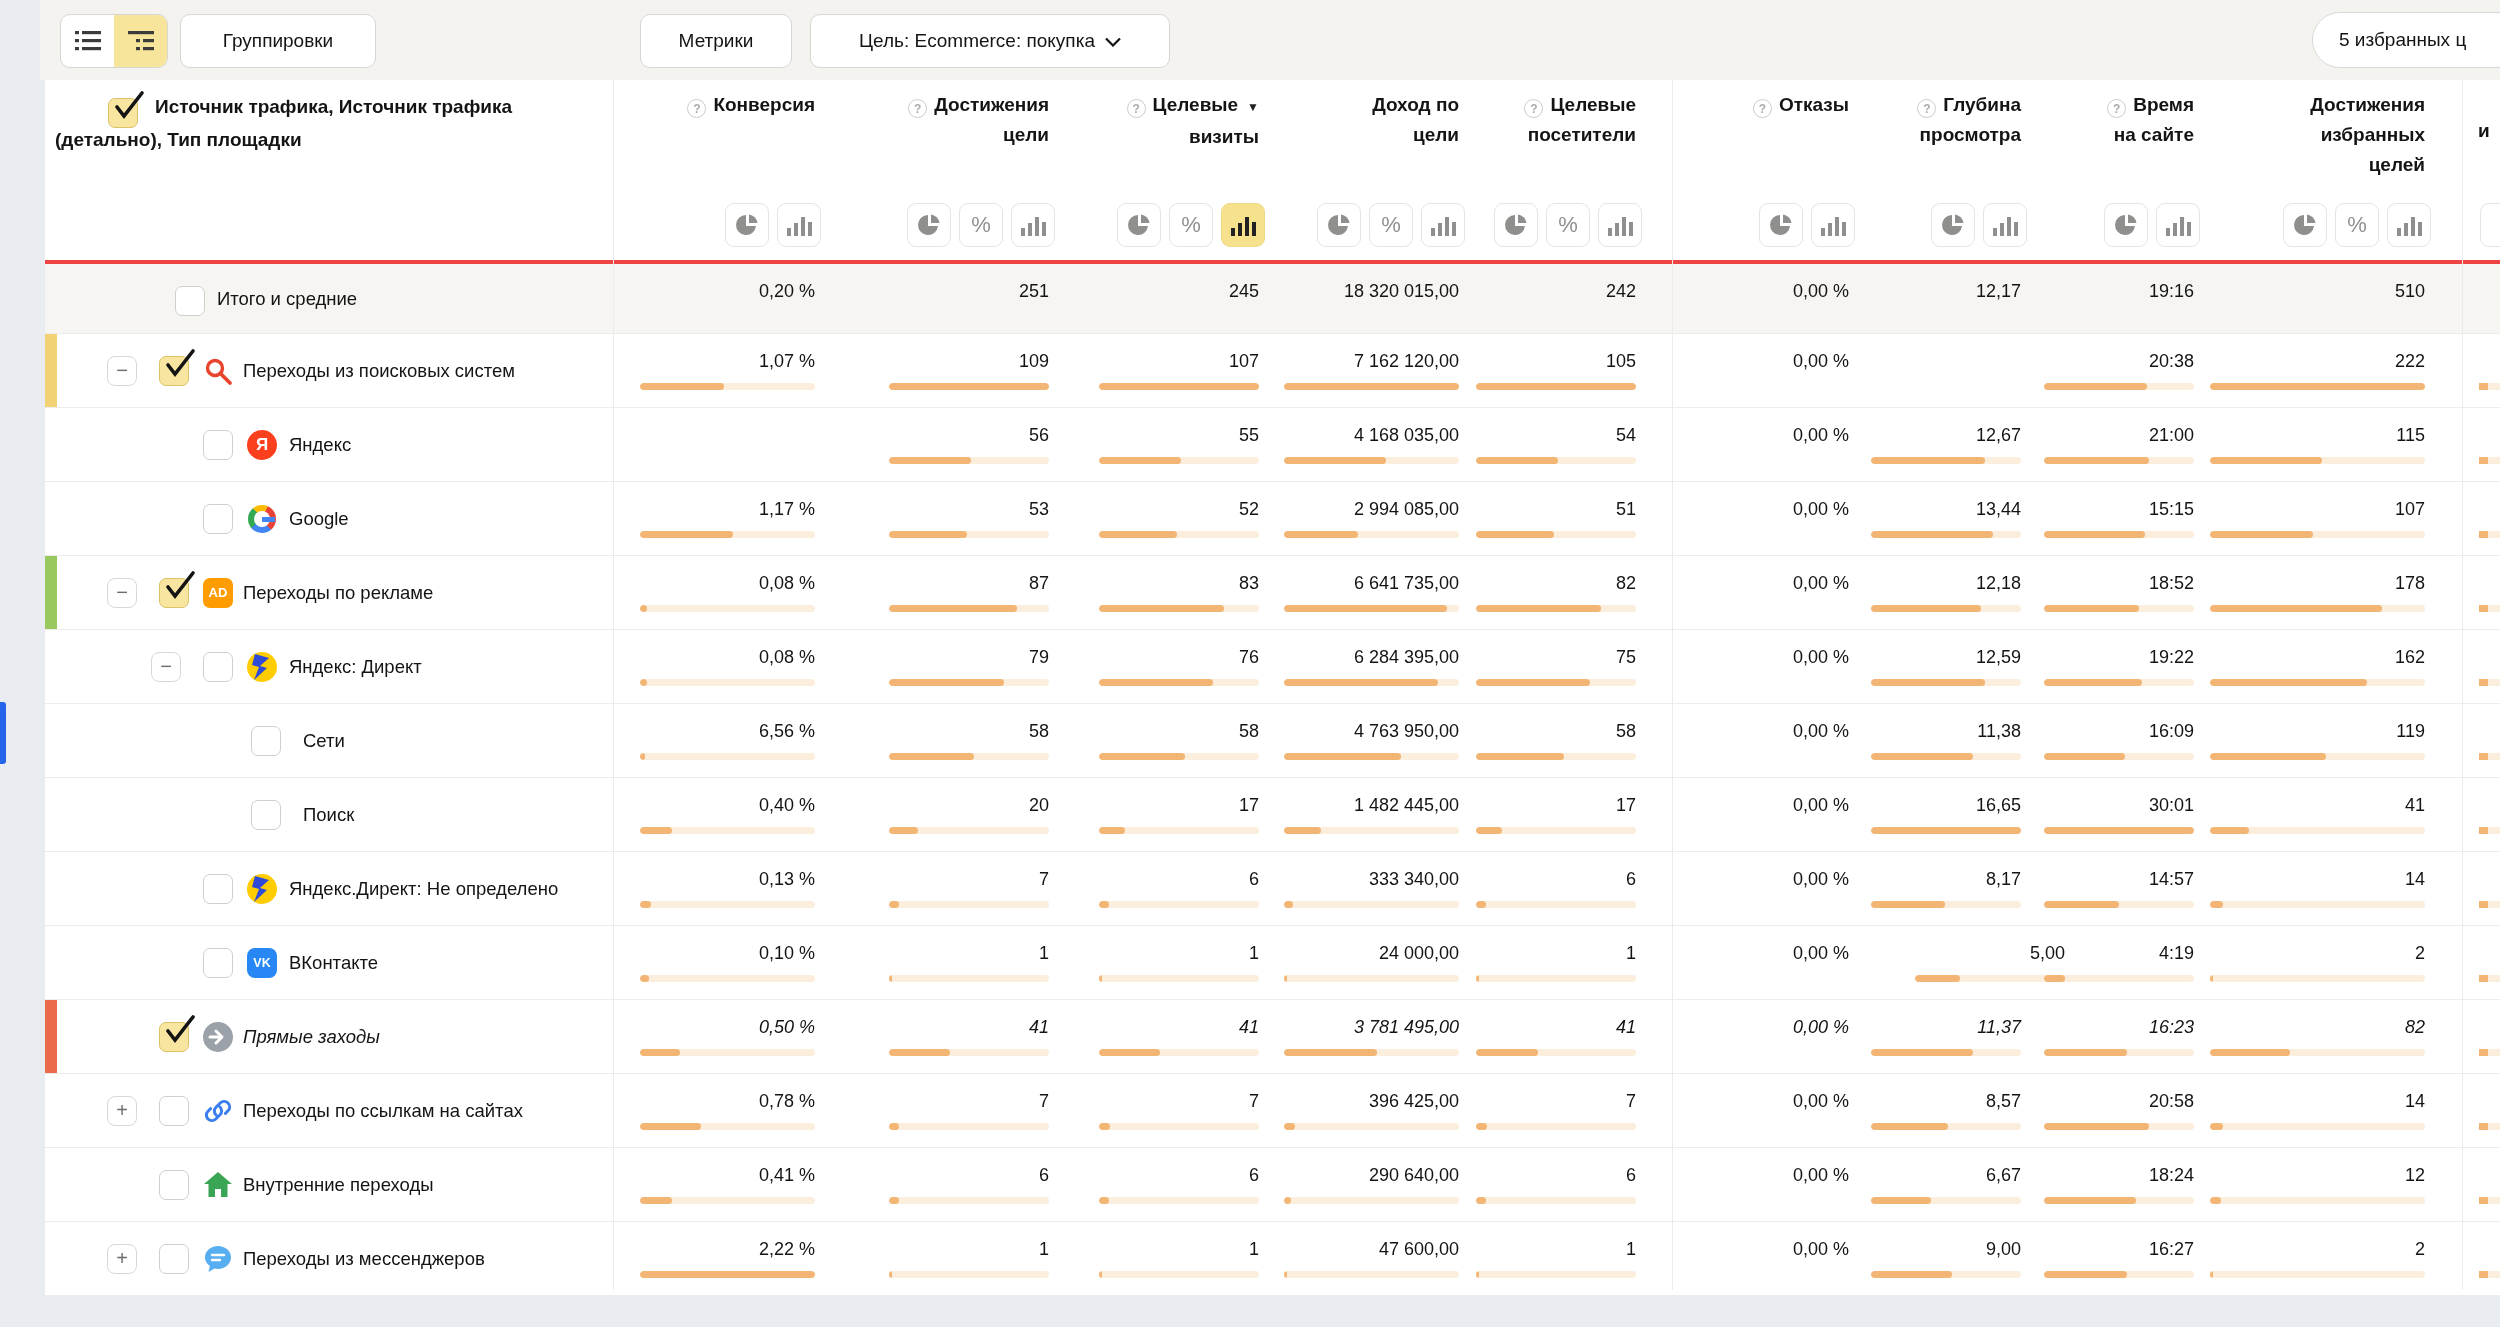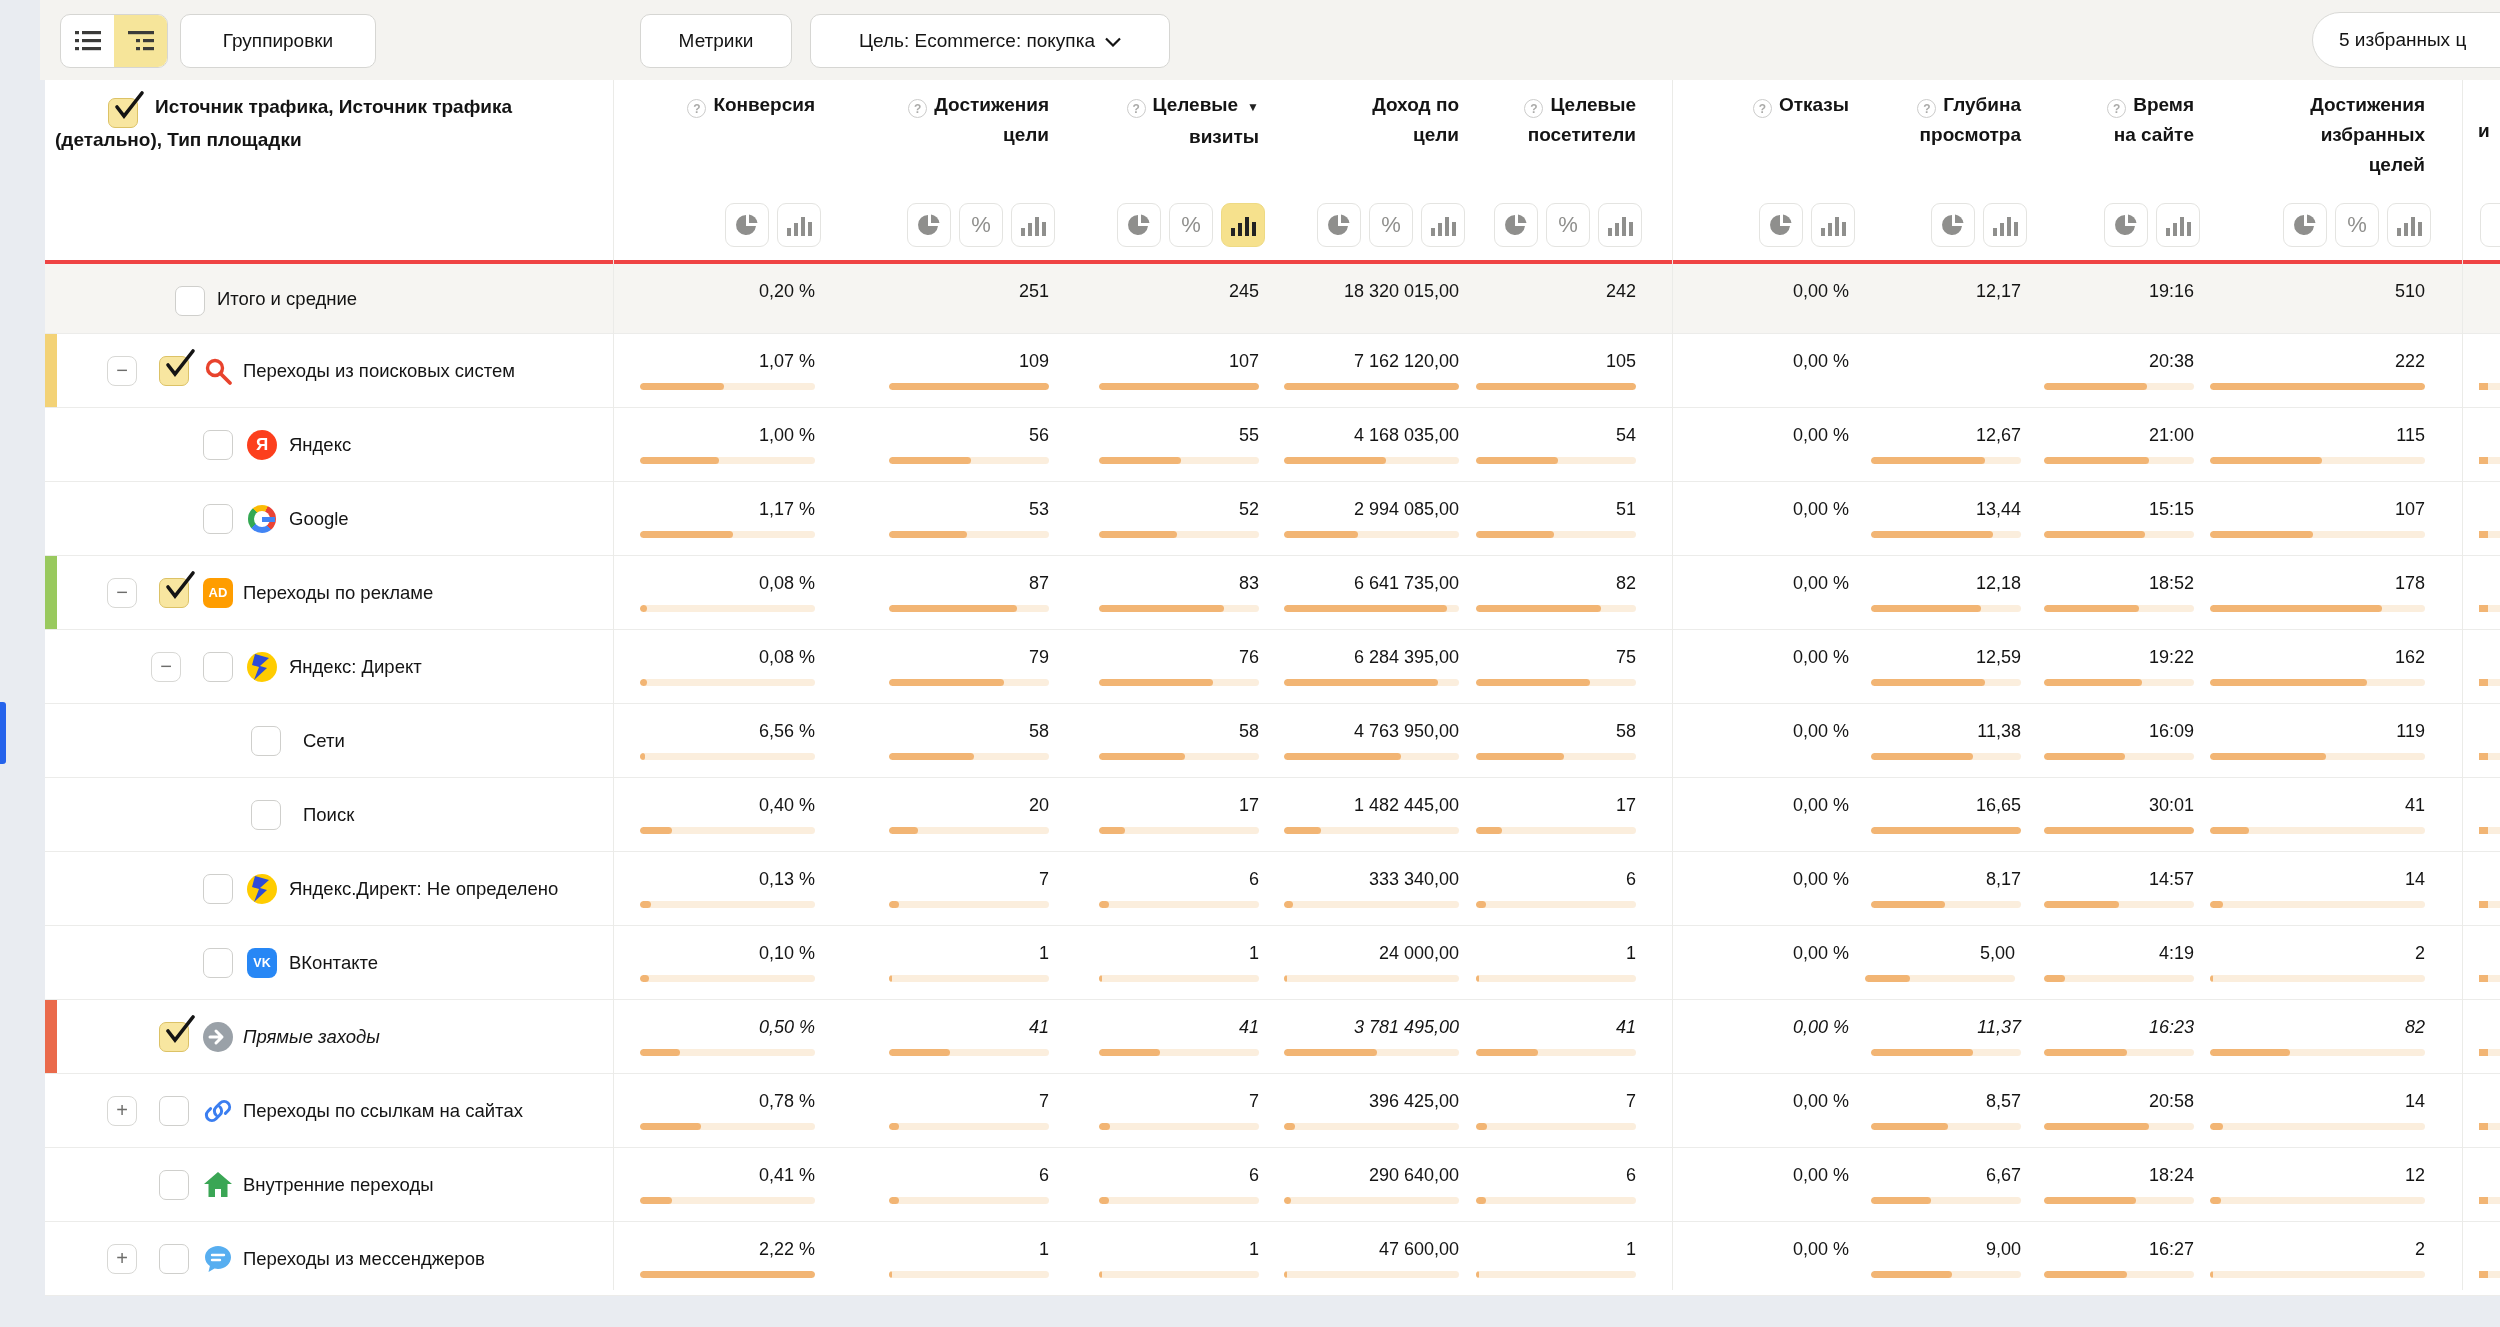--- a/index.html
+++ b/index.html
@@ -457,26 +457,20 @@
       <div class="frag-bar">
         <div class="fill"></div>
       </div>
     </div>
     <div class="t-row" style="top:408px;">
       <div class="cbox" style="left:158px;"></div>
       <div class="row-ic" style="left:202px;">
         <div style="width:30px;height:30px;border-radius:50%;background:#fc3f1d;color:#fff;font-weight:bold;font-size:17px;text-align:center;line-height:30px;">Я</div>
       </div>
       <div class="row-label" style="left:244px;">Яндекс</div>
-      <div class="cell" style="left:540px;width:230px;">
-        <span class="num">1,00 %</span>
-        <div class="bar" style="width:175px;">
-          <div class="fill" style="width:79px;"></div>
-        </div>
-      </div>
       <div class="cell" style="left:774px;width:230px;">
         <span class="num">56</span>
         <div class="bar" style="width:160px;">
           <div class="fill" style="width:82px;"></div>
         </div>
       </div>
       <div class="cell" style="left:984px;width:230px;">
         <span class="num">55</span>
         <div class="bar" style="width:160px;">
           <div class="fill" style="width:82px;"></div>
@@ -927,21 +921,21 @@
       </div>
       <div class="cell" style="left:1361px;width:230px;">
         <span class="num">1</span>
         <div class="bar" style="width:160px;">
           <div class="fill" style="width:3px;"></div>
         </div>
       </div>
       <div class="cell" style="left:1574px;width:230px;">
         <span class="num">0,00 %</span>
       </div>
-      <div class="cell" style="left:1740px;width:230px;">
+      <div class="cell" style="left:1790px;width:230px;">
         <span class="num">5,00</span>
         <div class="bar" style="width:150px;">
           <div class="fill" style="width:45px;"></div>
         </div>
       </div>
       <div class="cell" style="left:1919px;width:230px;">
         <span class="num">4:19</span>
         <div class="bar" style="width:150px;">
           <div class="fill" style="width:21px;"></div>
         </div>

